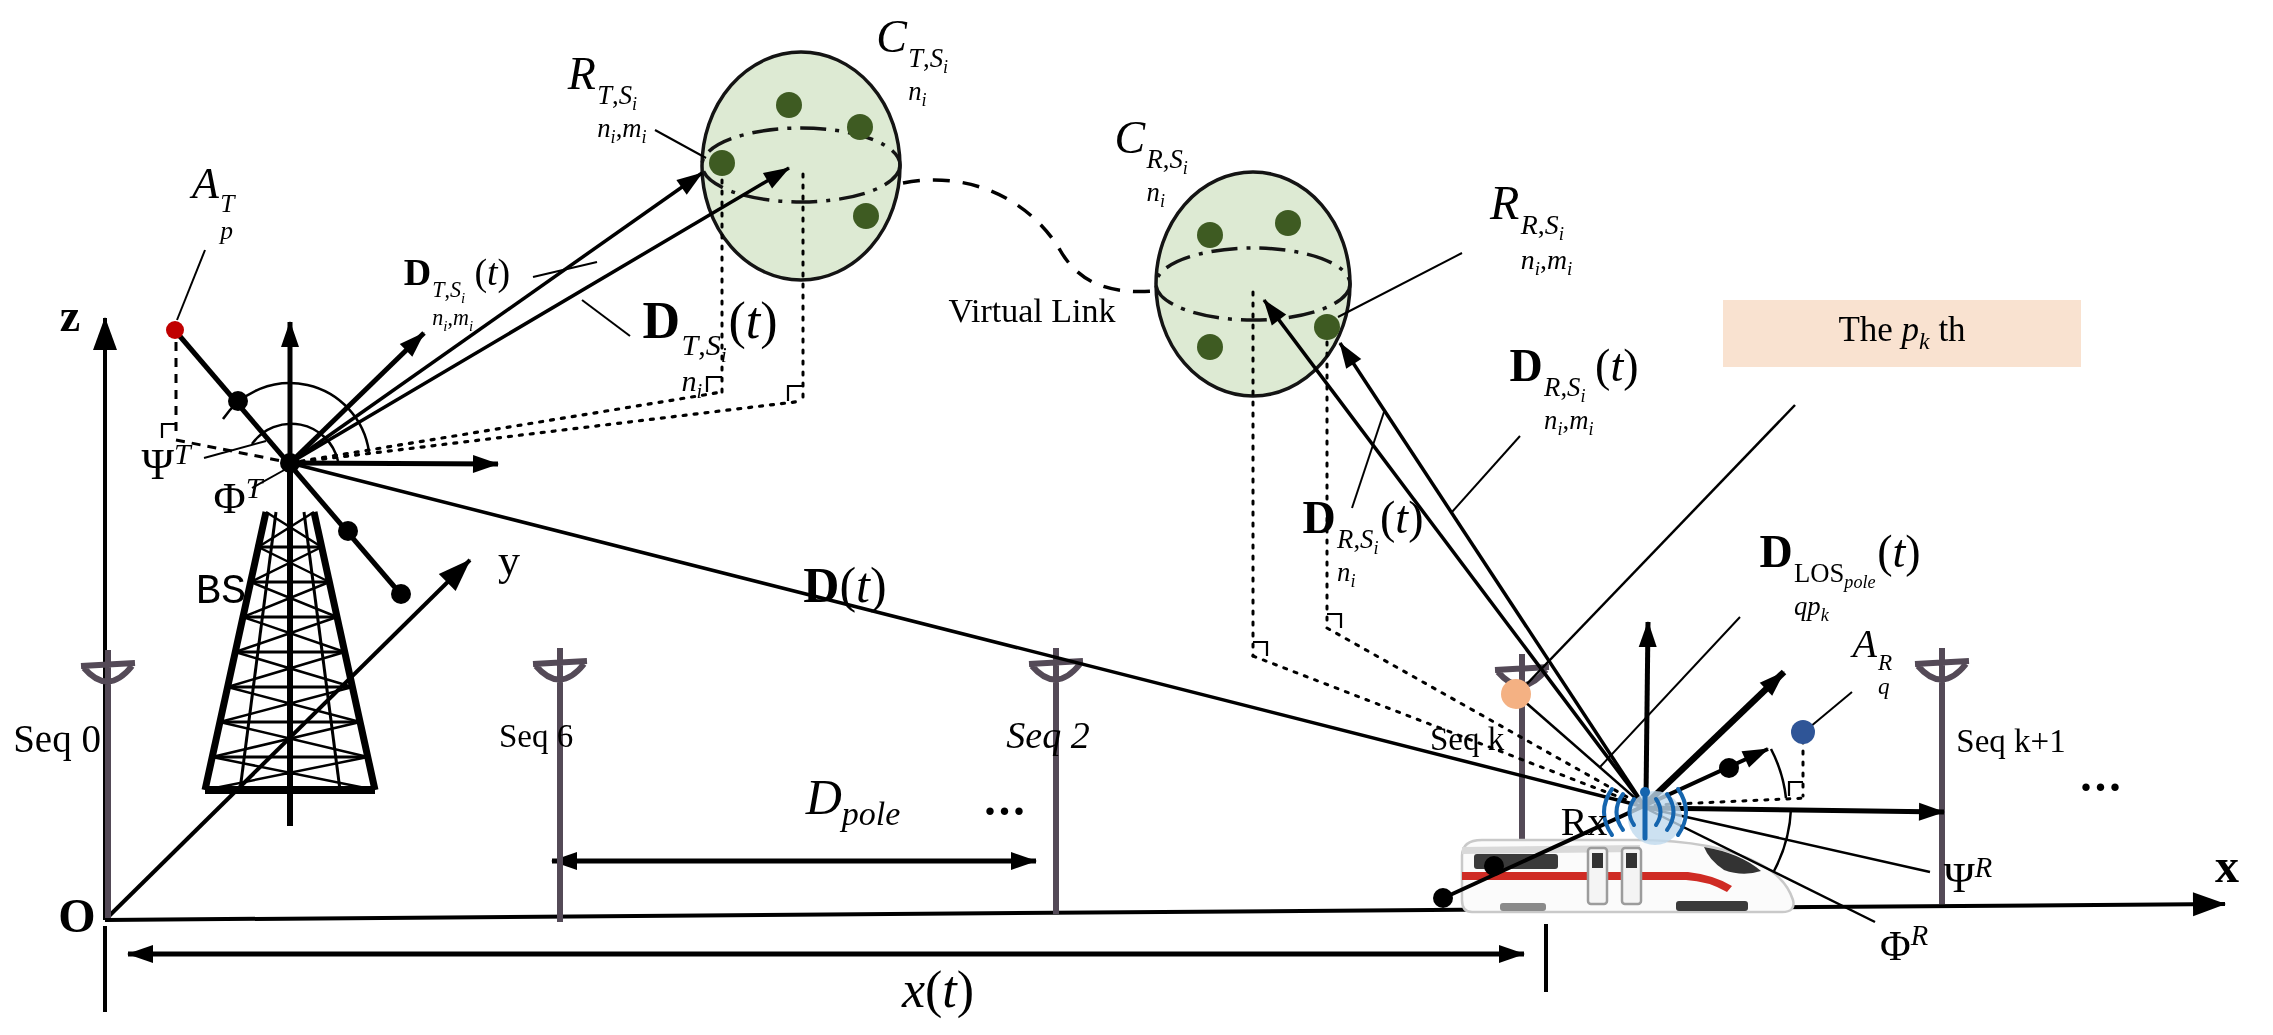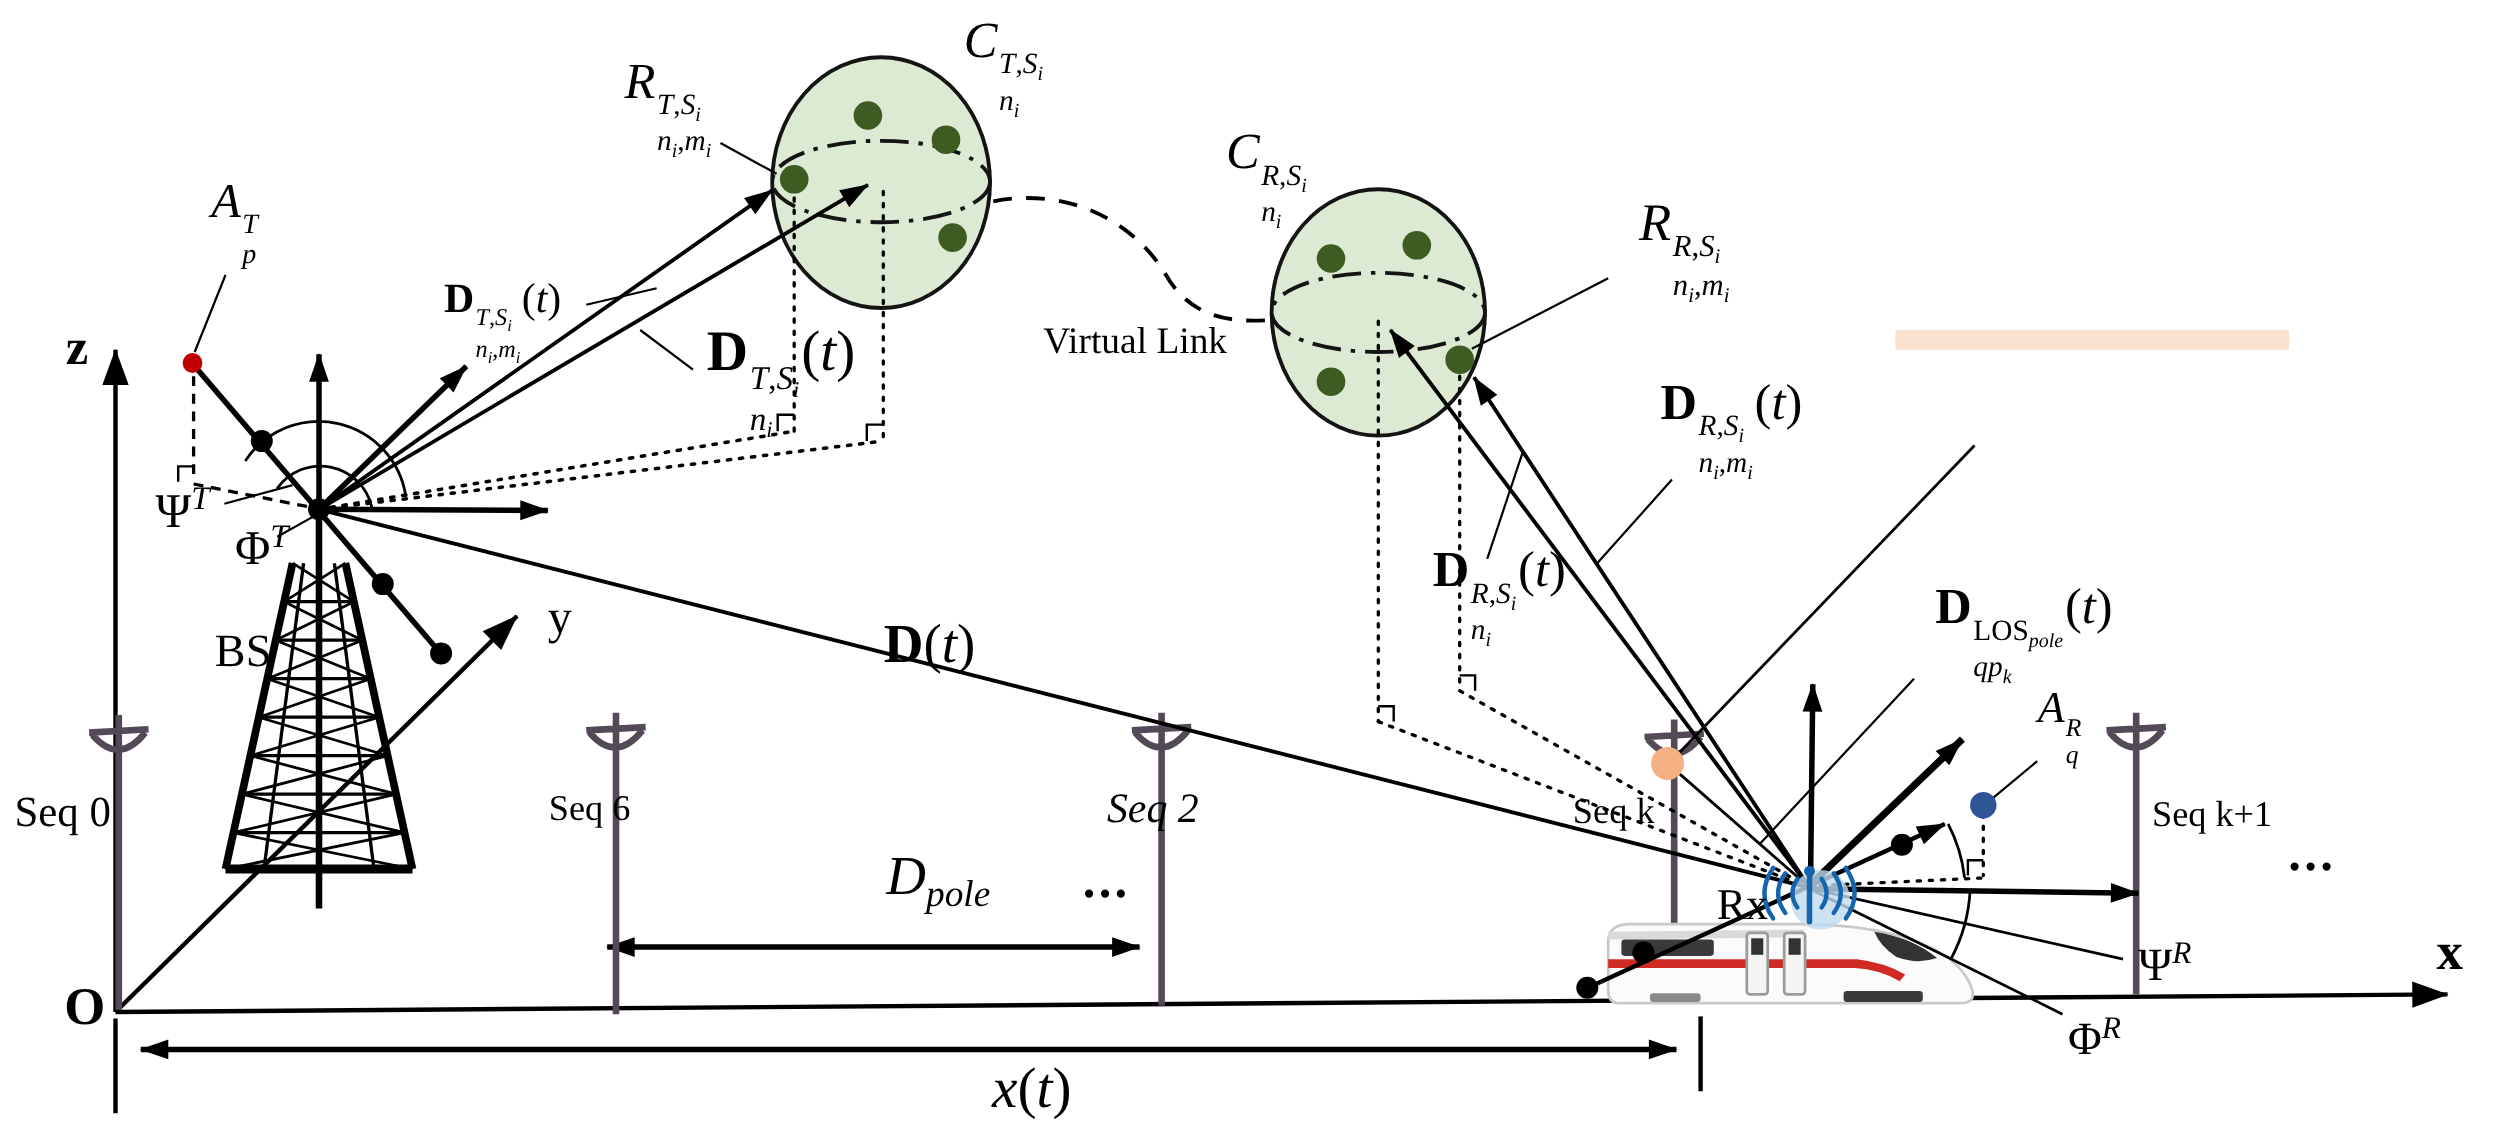--- a/index.html
+++ b/index.html
@@ -197,21 +197,21 @@
     </g>
     <circle cx="1645" cy="792" r="5" fill="#1565AE"></circle>
   </g>
 </svg>
 
 <div class="lbl" style="left:77px;top:916px;font-size:48px;font-weight:bold;">O</div>
 <div class="lbl" style="left:70px;top:316px;font-size:46px;font-weight:bold;">z</div>
 <div class="lbl" style="left:509px;top:561px;font-size:44px;">y</div>
 <div class="lbl" style="left:2227px;top:866px;font-size:48px;font-weight:bold;">x</div>
 
-<div class="lbl" style="left:221px;top:592px;font-size:42px;">BS</div>
+<div class="lbl" style="left:221px;top:592px;font-size:42px;font-family:Liberation Mono, monospace;">BS</div>
 <div class="lbl" style="left:1584px;top:822px;font-size:40px;">Rx</div>
 
 <div class="lbl" style="left:57px;top:738px;font-size:39px;">Seq 0</div>
 <div class="lbl" style="left:536px;top:736px;font-size:33px;">Seq 6</div>
 <div class="lbl" style="left:1048px;top:735px;font-size:38px;font-style:italic;">Seq 2</div>
 <div class="lbl" style="left:1467px;top:739px;font-size:33px;">Seq k</div>
 <div class="lbl" style="left:2011px;top:741px;font-size:33px;">Seq k+1</div>
 <div class="lbl" style="left:1006px;top:800px;font-size:46px;font-weight:bold;letter-spacing:3px;">...</div>
 <div class="lbl" style="left:2102px;top:776px;font-size:46px;font-weight:bold;letter-spacing:3px;">...</div>
 
@@ -267,15 +267,16 @@
 <div class="lbl" style="left:1363px;top:543px;font-size:46px;"><b>D</b><span class="stk">
         <span><i>R</i>,<i>S<sub>i</sub></i></span>
         <span><i>n<sub>i</sub></i></span>
       </span>(<i>t</i>)</div>
 <div class="lbl" style="left:1840px;top:577px;font-size:46px;"><b>D</b><span class="stk">
         <span>LOS<sub><i>pole</i></sub></span>
         <span><i>qp<sub>k</sub></i></span>
       </span>(<i>t</i>)</div>
 
 <div class="src-box">
+  <div>The <i>p<sub>k</sub></i> th</div>
 </div>
 
 </div>
 
 </body></html>

